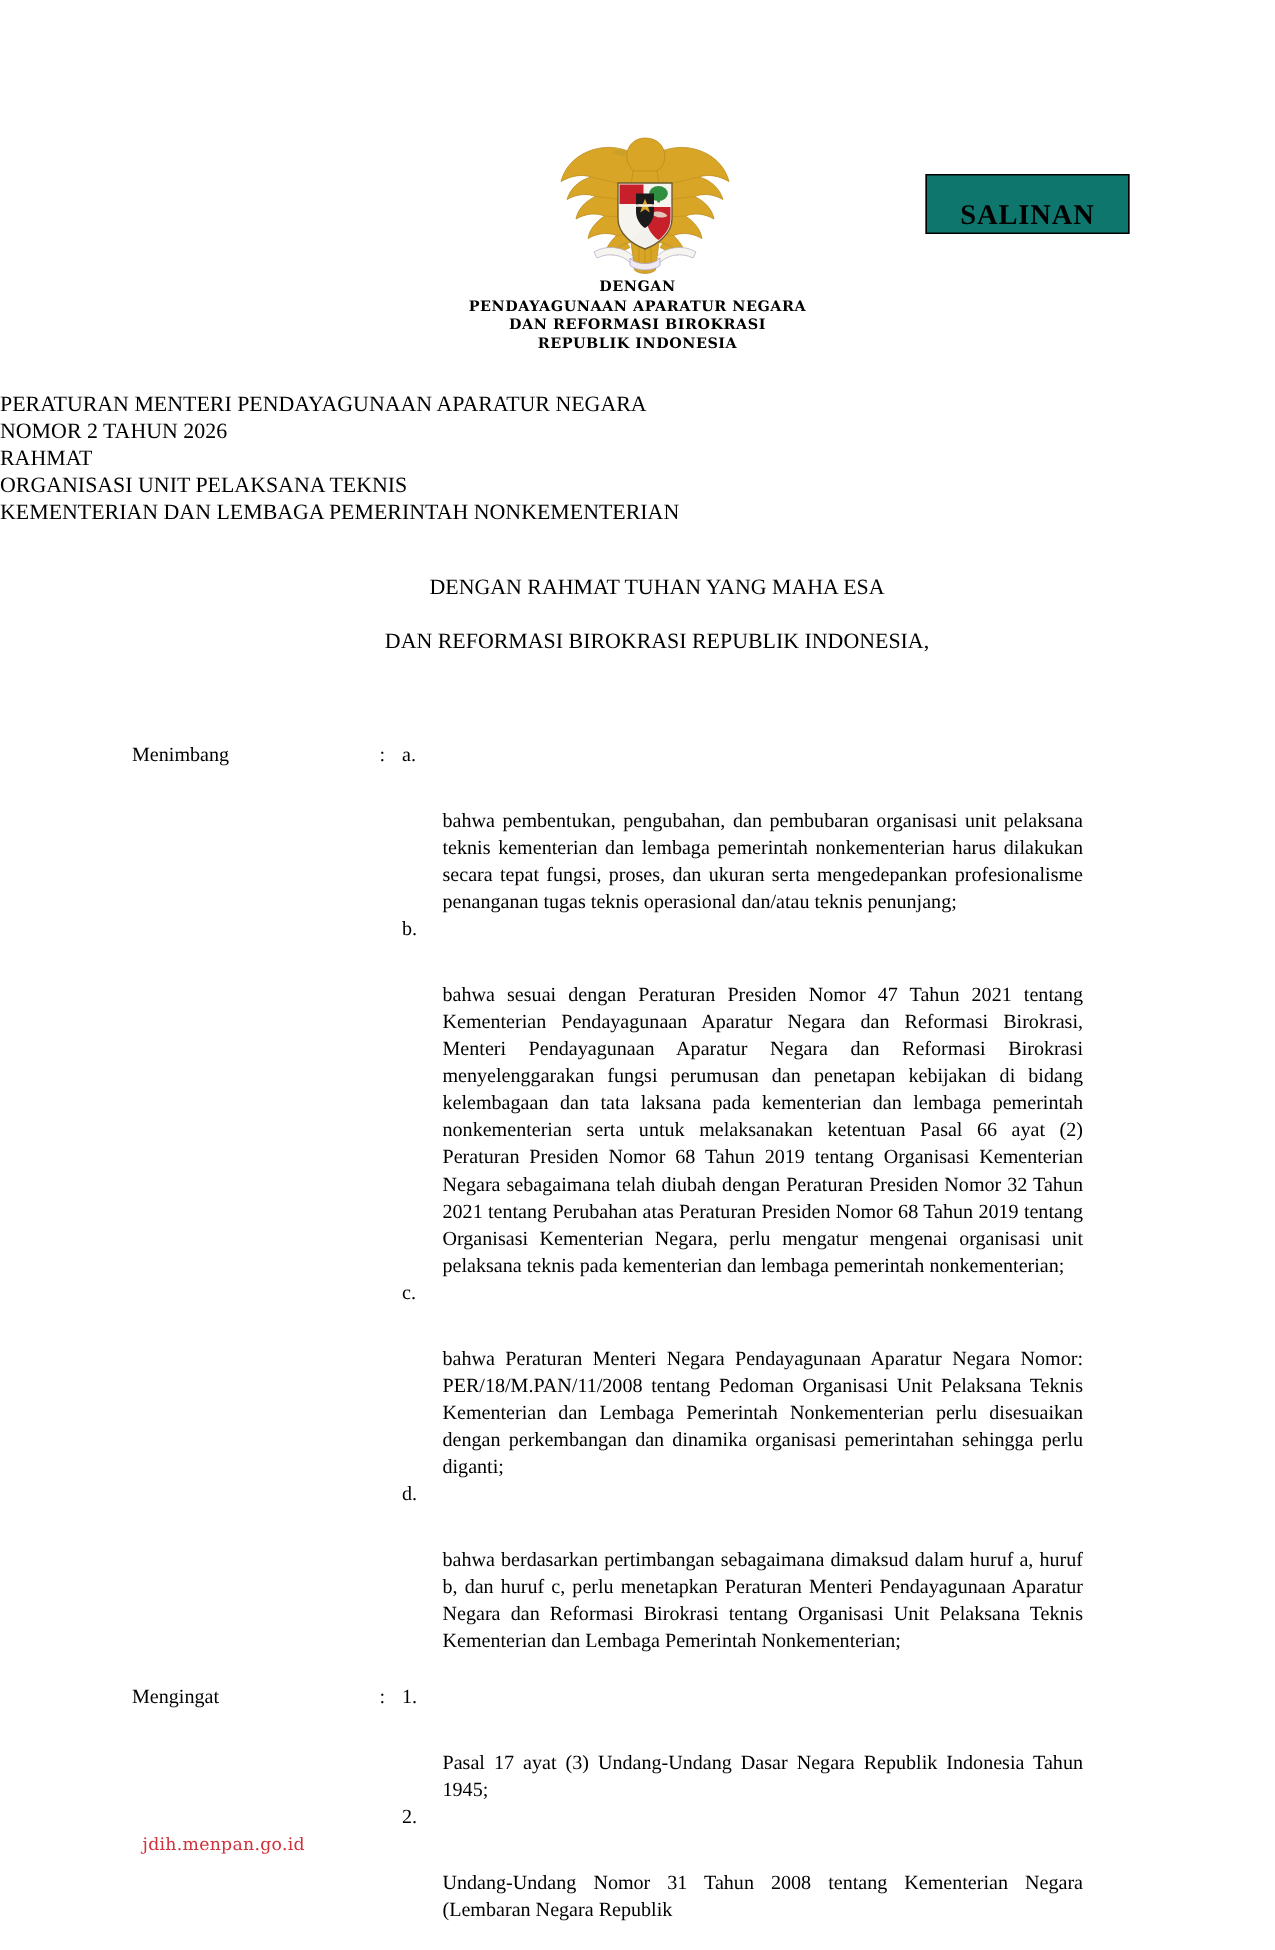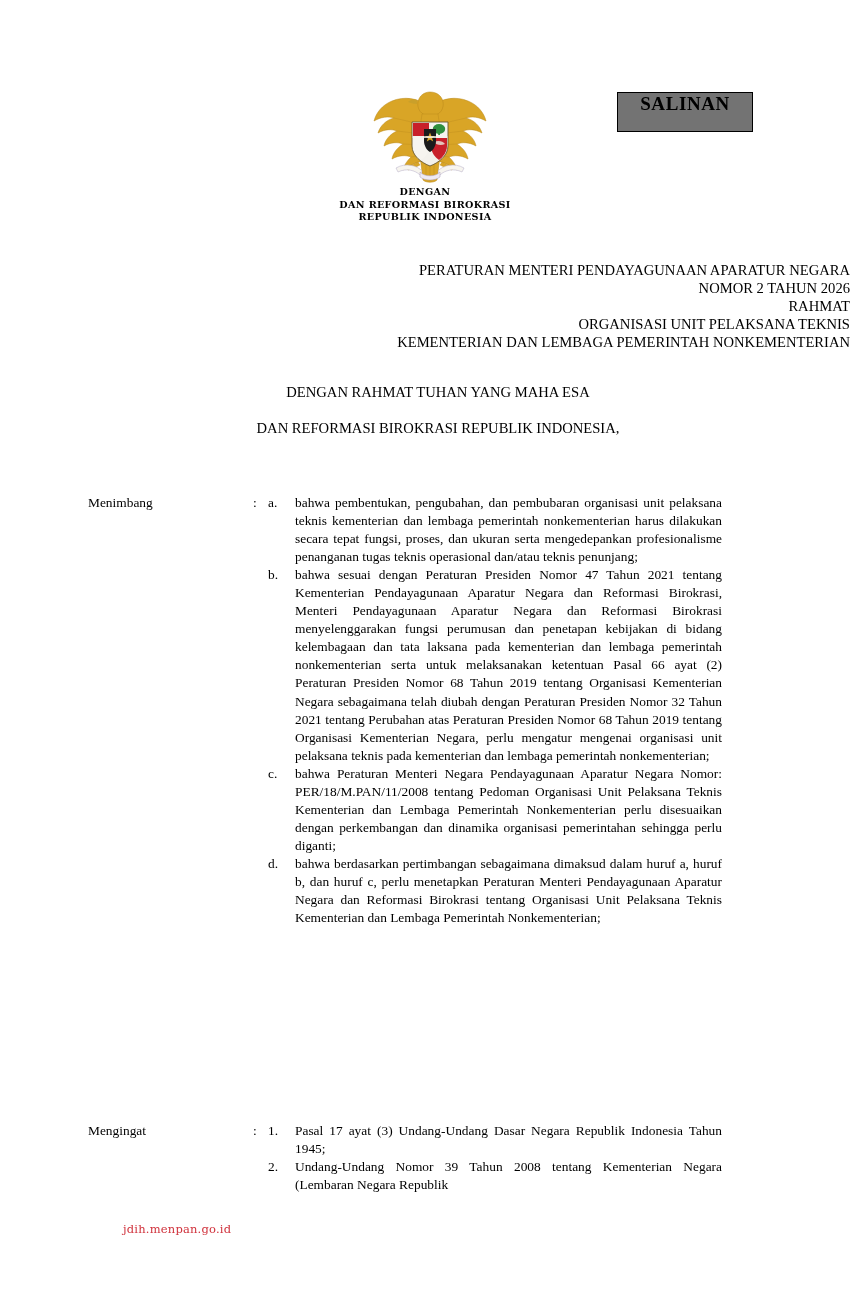--- a/index.html
+++ b/index.html
@@ -29,28 +29,28 @@
     left: 370px;
     top: 84px;
     width: 120px;
     height: 106px;
   }
   .emblem-svg { display: block; width: 120px; height: 106px; }
 
   .salinan-box {
     position: absolute;
     left: 617px;
-    top: 92px;
+    top: 116px;
     width: 134px;
     height: 38px;
     border: 1.6px solid #000;
     display: flex;
-    align-items: flex-start;
+    align-items: flex-end;
     justify-content: center;
-    background: #737373;
+    background: #0f766e;
   }
   .salinan-text {
     font-weight: bold;
     font-size: 19px;
     letter-spacing: 0.6px;
     font-family: "Liberation Serif", "DejaVu Serif", serif;
   }
 
   .ministry-head {
     position: absolute;
@@ -64,21 +64,21 @@
     letter-spacing: 0.35px;
     font-family: "DejaVu Serif", "Liberation Serif", serif;
   }
 
   
   .title-block {
     position: absolute;
     left: 0;
     top: 261px;
     width: 850px;
-    text-align: right;
+    text-align: left;
     font-size: 14.6px;
     line-height: 18px;
   }
 
   .preamble-block {
     position: absolute;
     left: 13px;
     top: 383px;
     width: 850px;
     text-align: center;
@@ -120,20 +120,21 @@
   }
   .clause-marker {
     width: 27px;
     flex: 0 0 27px;
   }
   .clause-text {
     flex: 1 1 auto;
     text-align: justify;
     text-justify: inter-word;
     hyphens: none;
+    margin-top: 44px;
   }
 
   
   .footer-url {
     position: absolute;
     left: 95px;
     top: 1222px;
     font-size: 11.5px;
     color: #d0323c;
     letter-spacing: 0.2px;
@@ -208,20 +209,21 @@
       </g>
     </svg>
   </div>
 
   <div class="salinan-box">
     <span class="salinan-text">SALINAN</span>
   </div>
 
   <div class="ministry-head">
     <div>DENGAN</div>
+    <div>PENDAYAGUNAAN APARATUR NEGARA</div>
     <div>DAN REFORMASI BIROKRASI</div>
     <div>REPUBLIK INDONESIA</div>
   </div>
 
   <div class="title-block">
     <div>PERATURAN MENTERI PENDAYAGUNAAN APARATUR NEGARA</div>
     <div>NOMOR 2 TAHUN 2026</div>
     <div>RAHMAT</div>
     <div>ORGANISASI UNIT PELAKSANA TEKNIS</div>
     <div>KEMENTERIAN DAN LEMBAGA PEMERINTAH NONKEMENTERIAN</div>
@@ -262,21 +264,21 @@
     <div class="sec-row">
       <div class="sec-label">Mengingat</div>
       <div class="sec-colon">:</div>
       <div class="sec-items">
         <div class="clause">
           <div class="clause-marker">1.</div>
           <div class="clause-text">Pasal 17 ayat (3) Undang-Undang Dasar Negara Republik Indonesia Tahun 1945;</div>
         </div>
         <div class="clause">
           <div class="clause-marker">2.</div>
-          <div class="clause-text">Undang-Undang Nomor 39 Tahun 2008 tentang Kementerian Negara (Lembaran Negara Republik</div>
+          <div class="clause-text">Undang-Undang Nomor 31 Tahun 2008 tentang Kementerian Negara (Lembaran Negara Republik</div>
         </div>
       </div>
     </div>
   </div>
 
-  <div class="footer-url" style="color: rgb(208, 50, 60); margin-left: 28px;">jdih.menpan.go.id</div>
+  <div class="footer-url" style="color: rgb(208, 50, 60);">jdih.menpan.go.id</div>
 
 </div>
 
 </body></html>

